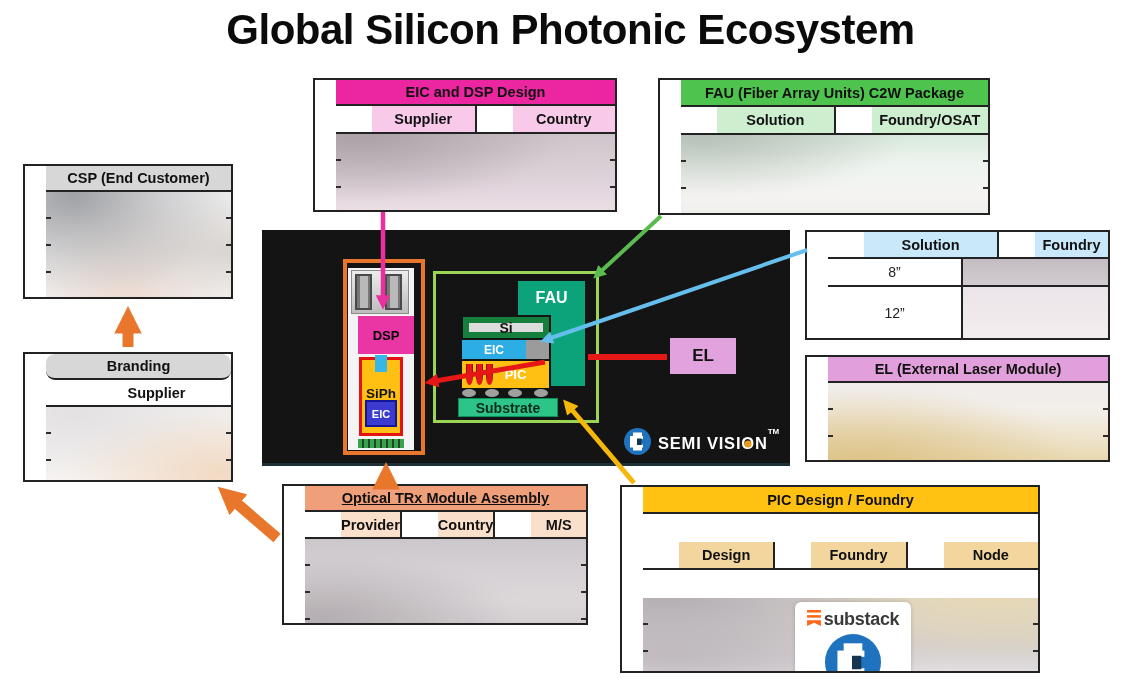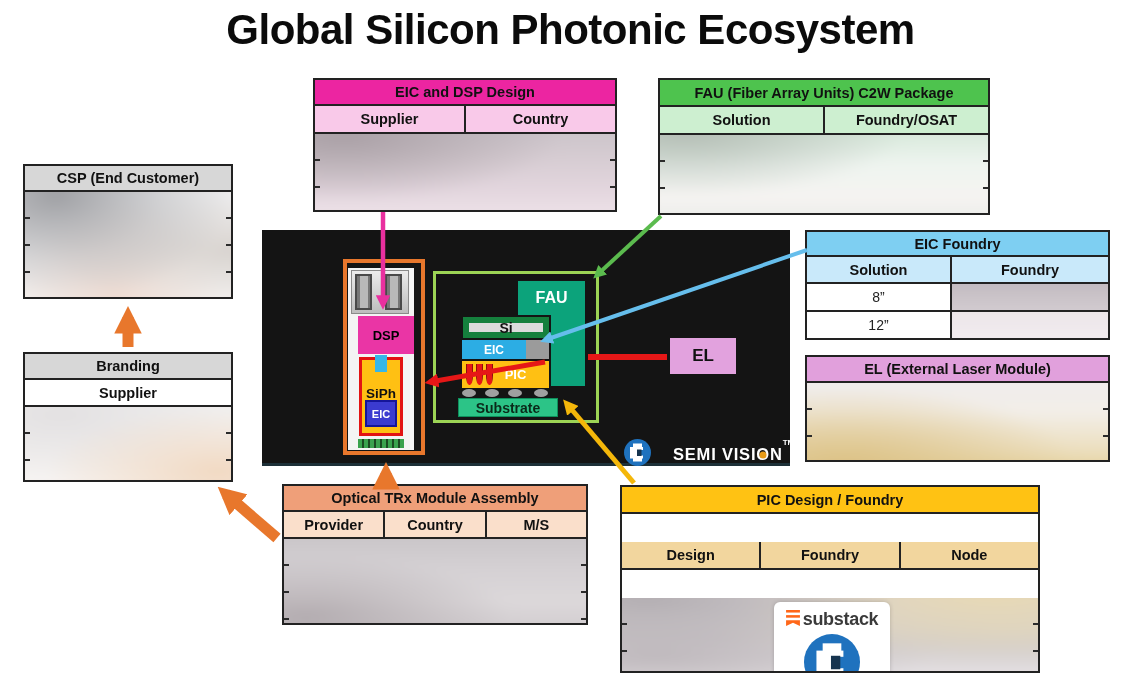--- a/index.html
+++ b/index.html
@@ -3,57 +3,57 @@
 <meta charset="utf-8">
 <style>
   html,body{margin:0;padding:0;background:#fff;}
   .canvas{position:relative;width:1141px;height:698px;background:#ffffff;
     font-family:"Liberation Sans",sans-serif;overflow:hidden;color:#111;}
   .title{position:absolute;left:0;right:0;top:6px;text-align:center;
     font-size:42px;font-weight:bold;letter-spacing:-0.5px;color:#0b0b0b;}
 
   
   .tbl{position:absolute;border:2px solid #222;background:#fff;box-sizing:border-box;
-    display:flex;flex-direction:column;}
+    display:flex;flex-direction:column;padding-left:21px;}
   .hdr{border-bottom:2px solid #222;font-weight:bold;font-size:14.5px;text-align:center;
     display:flex;align-items:center;justify-content:center;color:#111;}
   .cols{display:flex;border-bottom:2px solid #222;}
   .col{flex:1;font-weight:bold;font-size:14.5px;text-align:center;
-    display:flex;align-items:center;justify-content:center;border-right:2px solid #222;color:#111;}
+    display:flex;align-items:center;justify-content:center;border-right:2px solid #222;color:#111;margin-left:36px;}
   .col:last-child{border-right:none;}
   .tbody{flex:1;position:relative;overflow:hidden;background:#a16207;}
   .redact{position:absolute;inset:-10px;filter:blur(5px);}
   .ticks::before,.ticks::after{content:"";position:absolute;top:0;bottom:0;width:5px;z-index:3;
     background:repeating-linear-gradient(to bottom,transparent 0 25px,#2b2b2b 25px 27px);}
   .ticks::before{left:0;}
   .ticks::after{right:0;}
 
   #tbl-csp{left:23px;top:164px;width:210px;height:135px;}
   #tbl-csp .hdr{height:24px;background:#D7D7D7;}
   #tbl-branding{left:23px;top:352px;width:210px;height:130px;}
-  #tbl-branding .hdr{height:24px;background:#D7D7D7;}
+  #tbl-branding .hdr{height:24px;background:#D7D7D7;border-radius:9px;}
   #tbl-branding .cols .col{height:25px;background:#ffffff;}
   #tbl-eicdsp{left:313px;top:78px;width:304px;height:134px;}
   #tbl-eicdsp .hdr{height:24px;background:#EC25A1;}
   #tbl-eicdsp .col{height:26px;background:#F9C9E9;}
   #tbl-fau{left:658px;top:78px;width:332px;height:137px;}
   #tbl-fau .hdr{height:25px;background:#4EC34E;}
   #tbl-fau .col{height:26px;background:#CDEFD0;}
   #tbl-eicfoundry{left:805px;top:230px;width:305px;height:110px;}
   #tbl-eicfoundry .hdr{height:23px;background:#7ECFF2;}
   #tbl-eicfoundry .col{height:25px;background:#C9E9FA;}
   .frow{display:flex;border-bottom:2px solid #222;height:26px;}
   .frow:last-child{border-bottom:none;flex:1;}
   .fcell{display:flex;align-items:center;justify-content:center;font-size:14px;color:#222;}
   .fcell.sol{width:47.5%;border-right:2px solid #222;background:#fff;}
   .fcell.fnd{flex:1;position:relative;overflow:hidden;}
   #tbl-el{left:805px;top:355px;width:305px;height:107px;}
   #tbl-el .hdr{height:24px;background:#E1A0DC;}
   #tbl-trx{left:282px;top:484px;width:306px;height:141px;}
-  #tbl-trx .hdr{height:24px;background:#EF9F79;}
+  #tbl-trx .hdr{height:24px;background:#EF9F79;text-decoration:underline;}
   #tbl-trx .col{height:25px;background:#FADFCB;}
   #tbl-pic{left:620px;top:485px;width:420px;height:188px;gap:28px;}
   #tbl-pic .hdr{height:25px;background:#FFC213;}
   #tbl-pic .col{height:26px;background:#F2D69E;}
 
   
   .panel{position:absolute;left:262px;top:230px;width:528px;height:236px;background:#141414;
     border-bottom:3px solid #1d3038;box-sizing:border-box;}
   .abs{position:absolute;box-sizing:border-box;}
   .lbl{display:flex;align-items:center;justify-content:center;font-weight:bold;}
@@ -82,21 +82,21 @@
   .gray-box{left:264px;top:110px;width:23px;height:19px;background:#9B9B9B;}
   .pic-box{left:200px;top:131px;width:87px;height:27px;background:#FFC013;color:#fff;font-size:13px;
     padding-left:20px;}
   .laser-bar{top:3px;width:7px;height:21px;background:linear-gradient(90deg,#8f0e0e 0 1px,#E61717 1px 6px,#8f0e0e 6px 7px);
     border-radius:0 0 45% 45%;}
   .ball{top:159px;width:14px;height:8px;border-radius:50%;background:#A0A0A0;}
   .substrate-box{left:196px;top:168px;width:100px;height:19px;background:#2CC487;border:1px solid #0e8f5c;
     color:#0a2a1a;font-size:14px;}
   .el-box{left:408px;top:108px;width:66px;height:36px;background:#E2A2DE;color:#111;font-size:17px;}
 
-  .brand-row{left:362px;top:198px;display:flex;align-items:center;gap:22px;margin-top:11px;}
+  .brand-row{left:362px;top:198px;display:flex;align-items:center;gap:7px;}
   .brand-text{color:#fff;font-weight:bold;font-size:16.5px;letter-spacing:0.8px;white-space:nowrap;}
   .vision-o{position:relative;display:inline-block;}
   .vision-o::after{content:"";position:absolute;left:50%;top:55%;transform:translate(-50%,-50%);
     width:7px;height:7px;border-radius:50%;background:#E89B18;}
   .brand-tm{color:#fff;font-size:8px;vertical-align:top;position:relative;top:-7px;letter-spacing:0;}
 
   
   .card{position:absolute;left:152px;top:4px;width:116px;height:118px;background:#fff;
     border-radius:6px;box-shadow:0 0 4px rgba(0,0,0,.18);z-index:4;display:flex;flex-direction:column;
     align-items:center;}
@@ -157,21 +157,20 @@
       <div class="col">Foundry/OSAT</div>
     </div>
     <div class="tbody ticks">
       <div class="redact" style="background:
         radial-gradient(ellipse at 10% 6%, #b4bdb5 0%, transparent 50%),
         linear-gradient(180deg,#d3e7d7 0%,#eef4ef 40%,#f5f3f1 75%,#e9ebe8 100%);"></div>
     </div>
   </div>
 
   <div class="tbl" id="tbl-eicfoundry">
-    <div class="hdr">EIC Foundry</div>
     <div class="cols">
       <div class="col" style="width:47.5%;flex:none;">Solution</div>
       <div class="col">Foundry</div>
     </div>
     <div class="frow">
       <div class="fcell sol">8”</div>
       <div class="fcell fnd">
         <div class="redact" style="background:linear-gradient(#bdb6bc,#d7d0d4);"></div>
       </div>
     </div>

